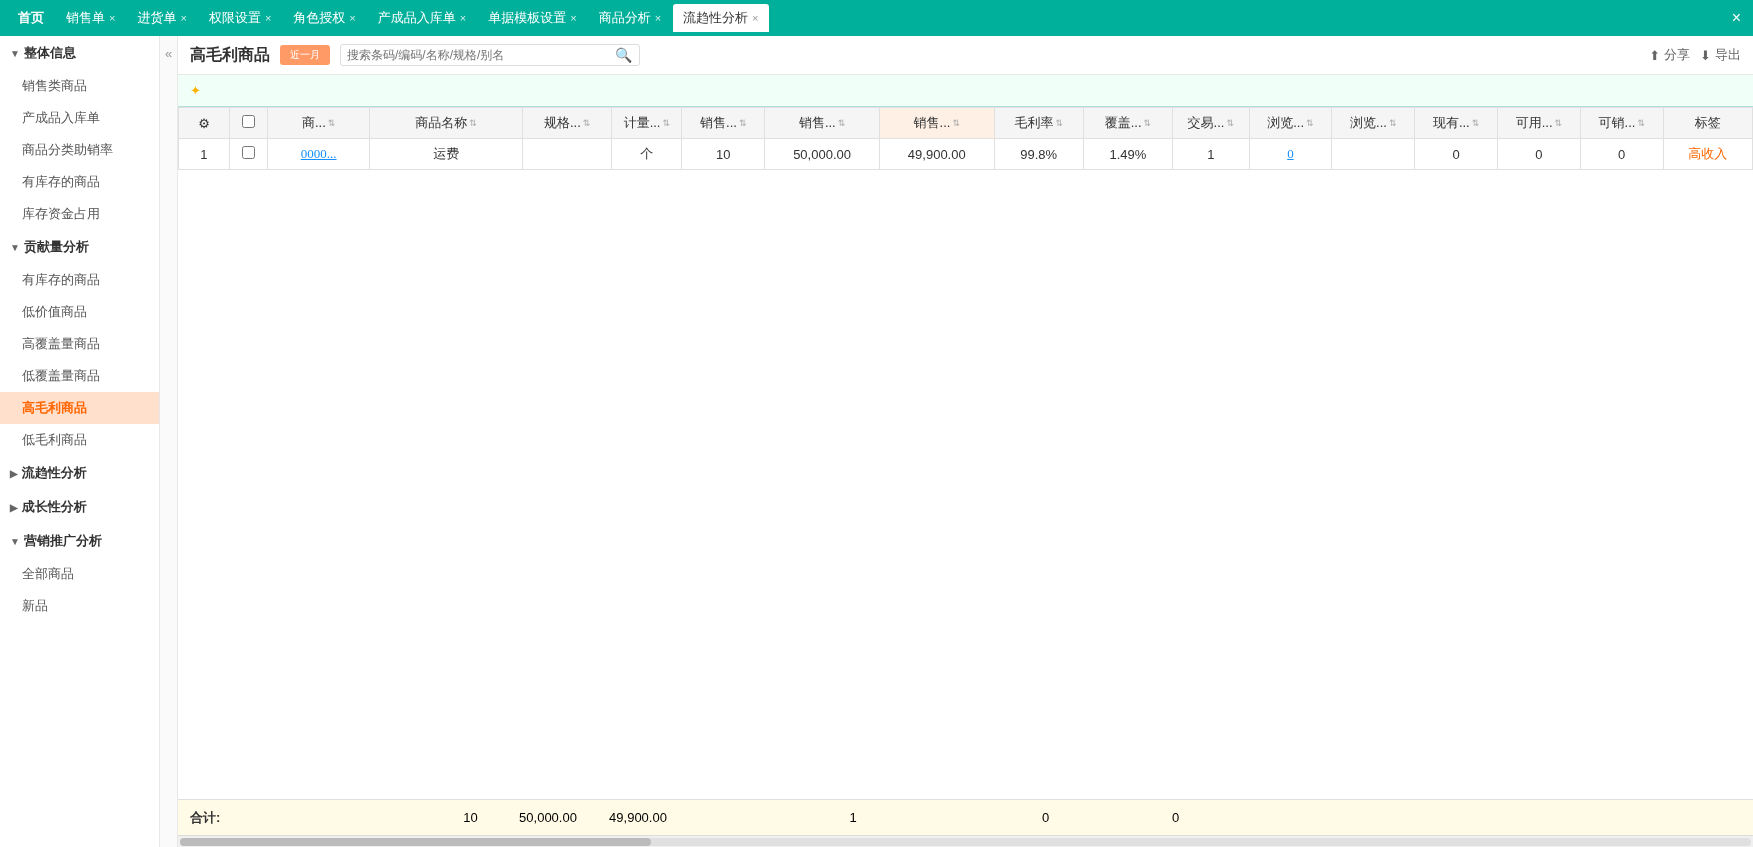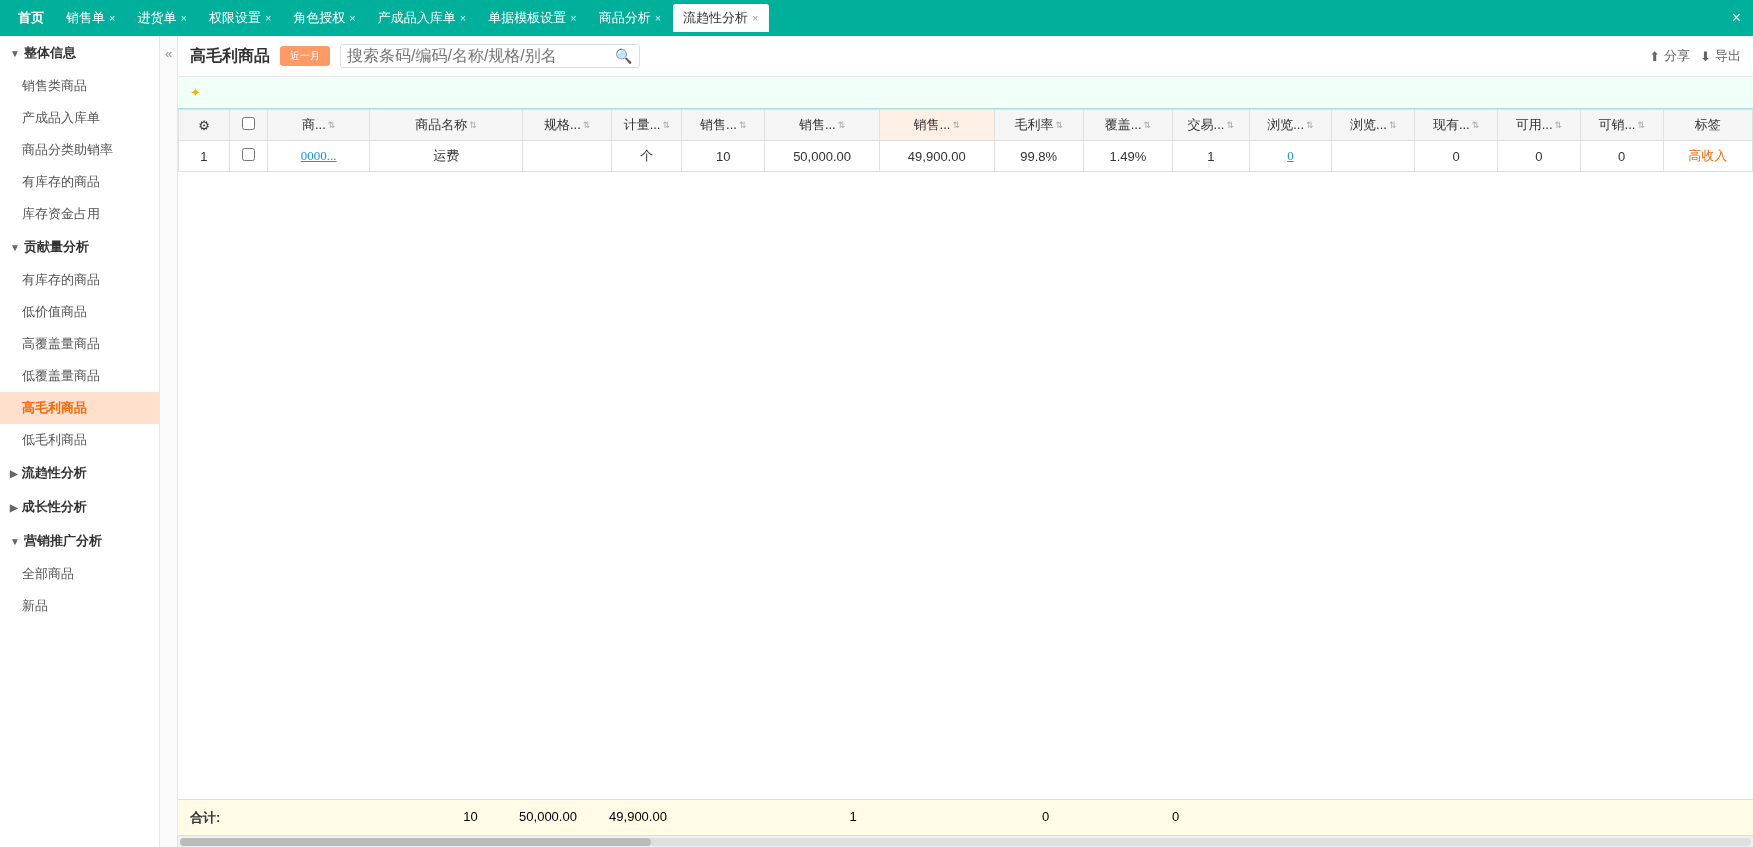--- a/index.html
+++ b/index.html
@@ -123,21 +123,21 @@
       border: 1px solid #ddd;
       border-radius: 3px;
       padding: 2px 6px;
       gap: 4px;
       flex: 1;
       max-width: 300px;
     }
     .search-box input {
       border: none;
       outline: none;
-      font-size: 16px;
+      font-size: 12px;
       color: #4c1d95;
       width: 100%;
       background: transparent;
     }
     .header-actions {
       margin-left: auto;
       display: flex;
       gap: 10px;
       align-items: center;
     }
@@ -553,21 +553,21 @@
             <td>0</td>
             <td>
               <span class="tag-high">高收入</span>
             </td>
           </tr>
         </tbody>
       </table>
     </div>
 
     <div class="footer-sum">
-      <div style="display:flex; width:100%;">
+      <div style="display:flex; align-items:center; width:100%;">
         <span class="sum-label">合计:</span>
 
         <span style="width:65px; text-align:center; padding: 0 4px;">10</span>
         <span style="width:90px; text-align:center; padding: 0 4px;">50,000.00</span>
         <span style="width:90px; text-align:center; padding: 0 4px;">49,900.00</span>
         <span style="width:70px; text-align:center; padding: 0 4px;"></span>
         <span style="width:70px; text-align:center; padding: 0 4px;"></span>
         <span style="width:60px; text-align:center; padding: 0 4px;">1</span>
         <span style="width:65px; text-align:center; padding: 0 4px;"></span>
         <span style="width:65px; text-align:center; padding: 0 4px;"></span>

